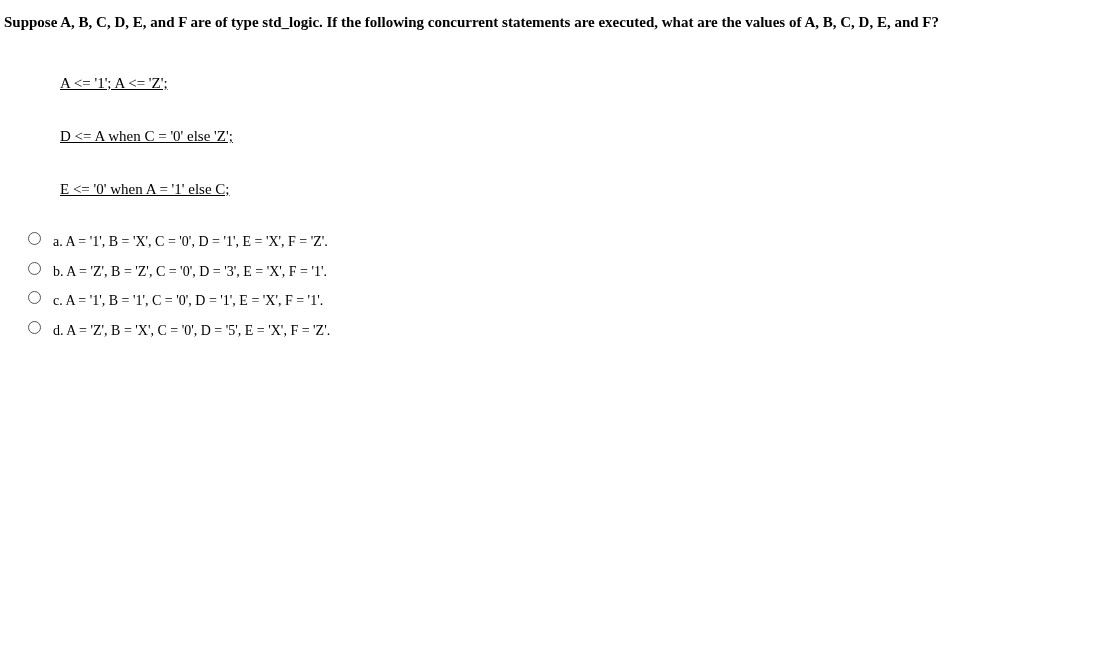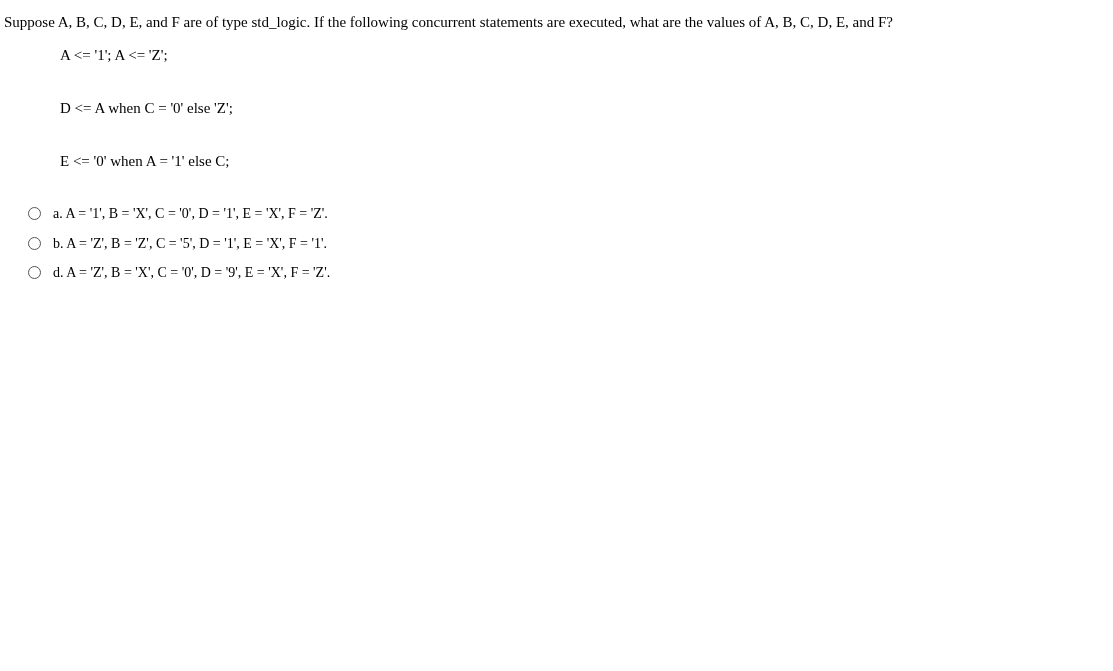--- a/index.html
+++ b/index.html
@@ -5,35 +5,36 @@
     body {
       font-family: "Times New Roman", Times, serif;
       font-size: 15px;
       color: #000;
       background: #fff;
       margin: 0;
       padding: 12px 4px;
       line-height: 1.4;
     }
     .question-text {
-      margin-bottom: 12px;
+      margin-bottom: 40px;
+      font-weight: bold;
     }
     .code-block {
       padding-left: 56px;
     }
     .code-line {
       margin-bottom: 32px;
+      text-decoration: underline;
     }
     .options {
       margin-top: 24px;
       padding-left: 24px;
     }
     .option-row {
       display: flex;
-      align-items: center;
       margin-bottom: 10px;
     }
     .radio {
       width: 13px;
       height: 13px;
       border: 1px solid #555;
       border-radius: 50%;
       margin-right: 12px;
       flex-shrink: 0;
       box-sizing: border-box;
@@ -53,19 +54,23 @@
   <div class="code-line">E &lt;= '0' when A = '1' else C;</div>
 </div>
 
 <div class="options">
   <div class="option-row">
     <span class="radio"></span>
     <span class="option-label">a. A = '1', B = 'X', C = '0', D = '1', E = 'X', F = 'Z'.</span>
   </div>
   <div class="option-row">
     <span class="radio"></span>
-    <span class="option-label">b. A = 'Z', B = 'Z', C = '5', D = '1', E = 'X', F = '1'.</span>
+    <span class="option-label">b. A = 'Z', B = 'Z', C = '0', D = '3', E = 'X', F = '1'.</span>
   </div>
   <div class="option-row">
     <span class="radio"></span>
-    <span class="option-label">d. A = 'Z', B = 'X', C = '0', D = '9', E = 'X', F = 'Z'.</span>
+    <span class="option-label">c. A = '1', B = '1', C = '0', D = '1', E = 'X', F = '1'.</span>
+  </div>
+  <div class="option-row">
+    <span class="radio"></span>
+    <span class="option-label">d. A = 'Z', B = 'X', C = '0', D = '5', E = 'X', F = 'Z'.</span>
   </div>
 </div>
 
 </body></html>

